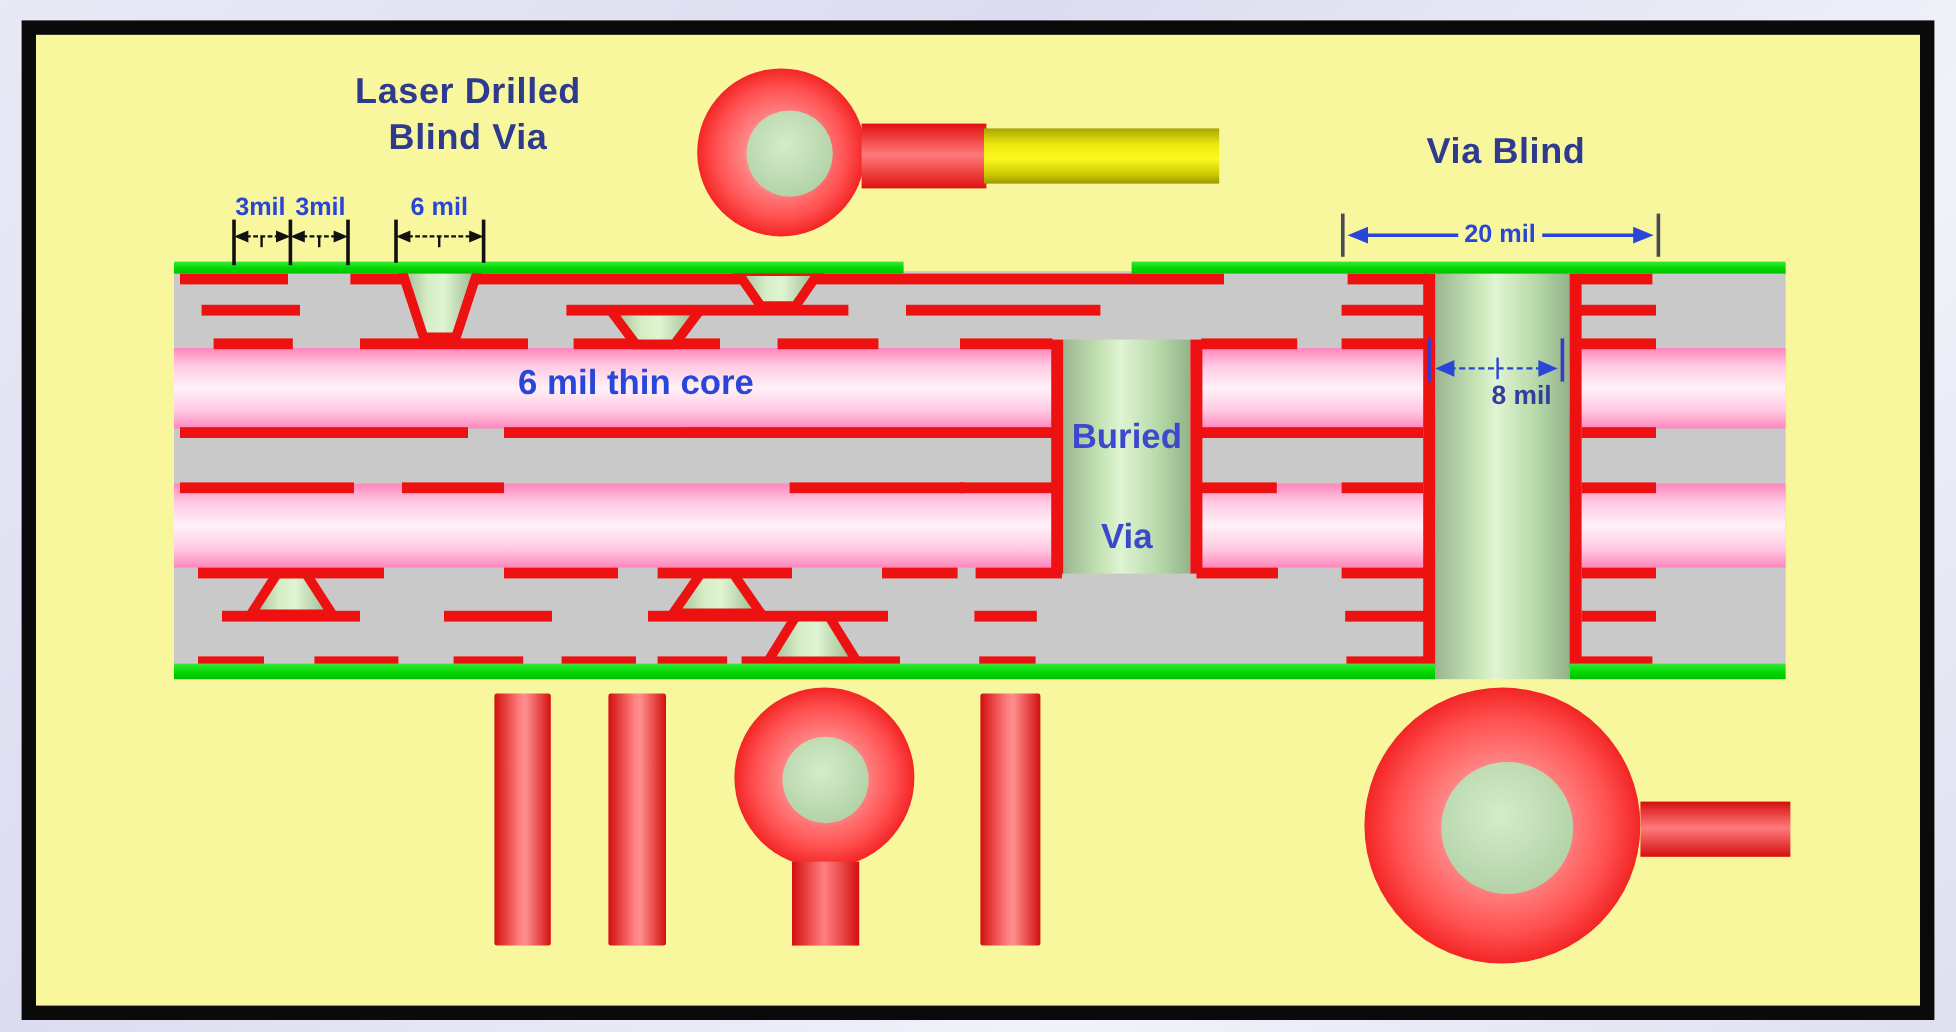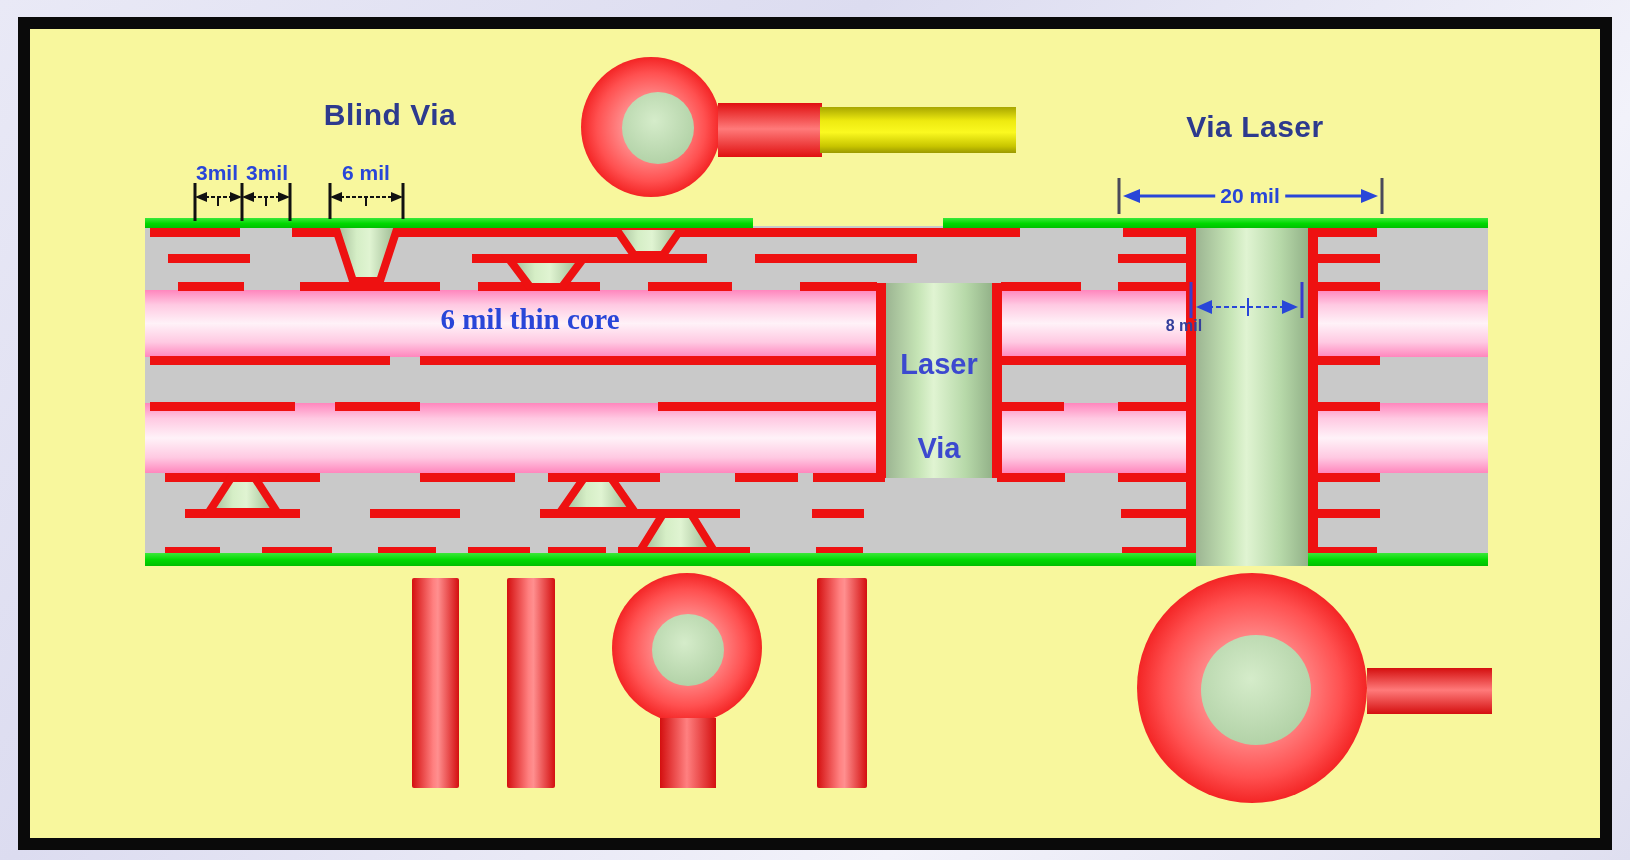--- a/index.html
+++ b/index.html
@@ -169,25 +169,26 @@
     <polygon points="1378,196 1361,189 1361,203" fill="#2946d8"></polygon>
 
     <line x1="1191" y1="282" x2="1191" y2="318" stroke="#3b3bcc" stroke-width="3"></line>
     <line x1="1302" y1="282" x2="1302" y2="318" stroke="#3b3bcc" stroke-width="3"></line>
     <line x1="1200" y1="307" x2="1294" y2="307" stroke="#2946d8" stroke-width="2" stroke-dasharray="5 3"></line>
     <line x1="1248" y1="298" x2="1248" y2="316" stroke="#2946d8" stroke-width="2"></line>
     <polygon points="1196,307 1212,300 1212,314" fill="#2946d8"></polygon>
     <polygon points="1298,307 1282,300 1282,314" fill="#2946d8"></polygon>
   </svg>
 
+  <div class="lbl title" style="left:390px;top:60px;">Laser Drilled</div>
   <div class="lbl title" style="left:390px;top:98px;text-align:right;">Blind Via</div>
-  <div class="lbl title" style="left:1255px;top:110px;">Via Laser</div>
+  <div class="lbl title" style="left:1255px;top:110px;">Via Blind</div>
 
   <div class="lbl dim" style="left:217px;top:161px;">3mil</div>
   <div class="lbl dim" style="left:267px;top:161px;">3mil</div>
   <div class="lbl dim" style="left:366px;top:161px;">6 mil</div>
   <div class="lbl dim" style="left:1250px;top:184px;background:#f8f79d;padding:0 5px;">20 mil</div>
-  <div class="lbl" style="left:1184px;top:317px;font-size:16px;color:#333f9b;">8 mil</div>
+  <div class="lbl" style="left:1268px;top:317px;font-size:22px;color:#333f9b;">8 mil</div>
 
-  <div class="lbl note" style="left:530px;top:303px;font-family:Liberation Serif, serif;">6 mil thin core</div>
-  <div class="lbl buried-t" style="left:939px;top:348px;">Laser</div>
+  <div class="lbl note" style="left:530px;top:303px;">6 mil thin core</div>
+  <div class="lbl buried-t" style="left:939px;top:348px;">Buried</div>
   <div class="lbl buried-t" style="left:939px;top:384px;margin-top:48px;">Via</div>
 </div>
 
 </body></html>

